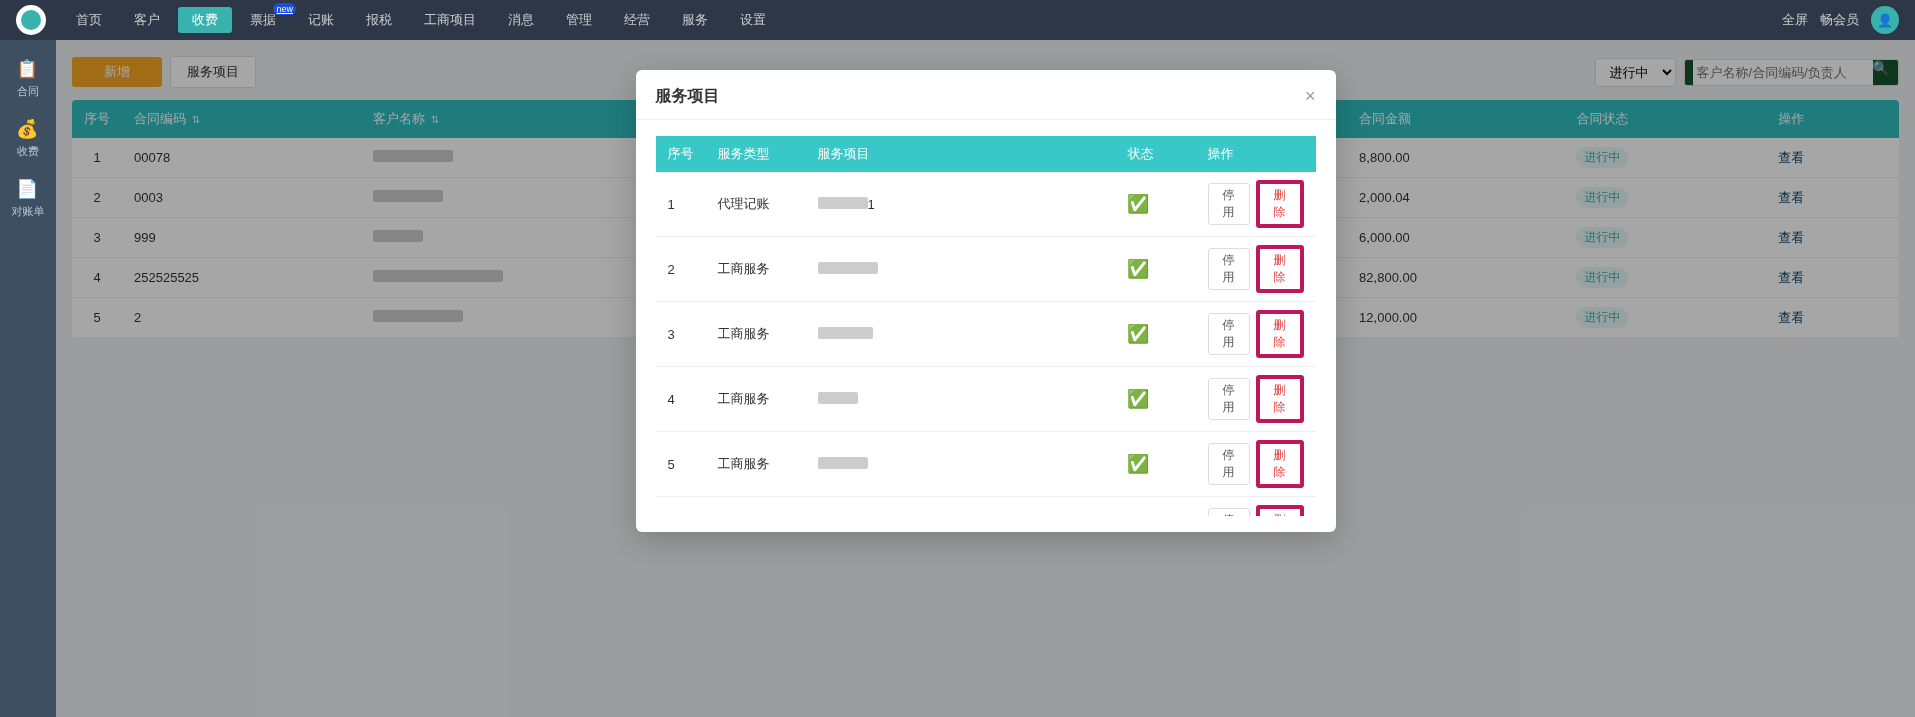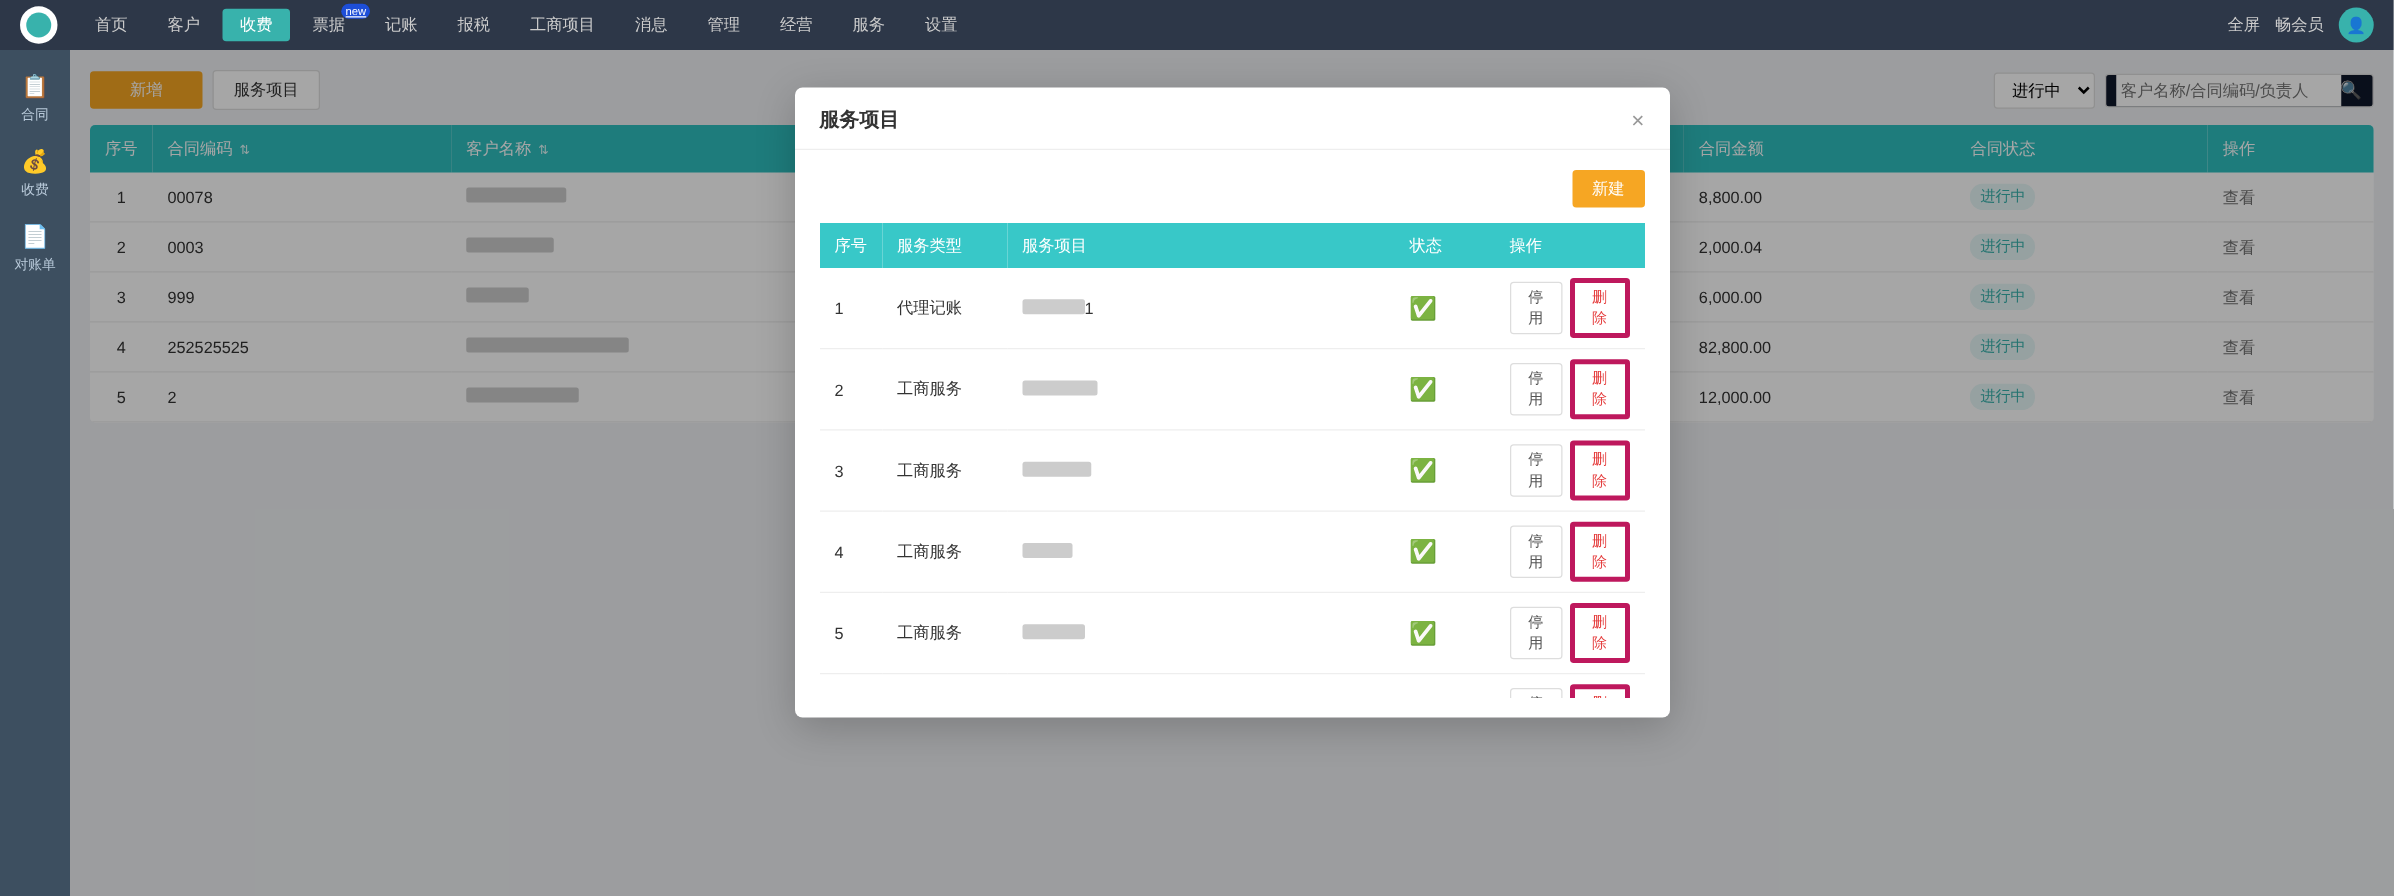--- a/index.html
+++ b/index.html
@@ -25,36 +25,36 @@
 
     
     .main-content { flex: 1; background: #f0f2f5; padding: 16px; overflow: auto; position: relative; }
 
     
     .toolbar { display: flex; align-items: center; gap: 8px; margin-bottom: 12px; }
     .btn-new { background: #f6a623; color: #fff; border: none; padding: 6px 32px; border-radius: 3px; cursor: pointer; font-size: 13px; }
     .btn-service { background: #fff; color: #333; border: 1px solid #ddd; padding: 6px 16px; border-radius: 3px; cursor: pointer; font-size: 13px; }
     .toolbar-right { margin-left: auto; display: flex; align-items: center; gap: 8px; }
     .select-status { padding: 5px 10px; border: 1px solid #ddd; border-radius: 3px; font-size: 13px; background: #fff; }
-    .search-box { display: flex; align-items: center; border: 1px solid #ddd; border-radius: 3px; background: #0f172a; padding: 0 8px; }
+    .search-box { display: flex; align-items: flex-start; border: 1px solid #ddd; border-radius: 3px; background: #14532d; padding: 0 8px; }
     .search-box input { border: none; outline: none; font-size: 13px; width: 180px; padding: 5px 4px; }
     .search-icon { color: #999; font-size: 14px; cursor: pointer; }
 
     
     .table-container { background: #fff; border-radius: 4px; overflow: hidden; }
     table { width: 100%; border-collapse: collapse; }
     thead tr { background: #2fbfbf; color: #fff; }
     thead th { padding: 10px 12px; font-weight: normal; font-size: 13px; text-align: left; }
     tbody tr { border-bottom: 1px solid #eee; }
     tbody td { padding: 9px 12px; font-size: 13px; }
     .seq-col { width: 50px; text-align: center; }
     .sort-icon { font-size: 10px; margin-left: 2px; color: #e0f7f7; }
     .status-badge { display: inline-block; padding: 2px 8px; border-radius: 10px; font-size: 12px; }
     .status-active { background: #e6f7f7; color: #38b2ac; }
-    .action-link { color: #737373; cursor: pointer; font-size: 13px; }
+    .action-link { color: #0c4a6e; cursor: pointer; font-size: 13px; }
     .blurred-text { background: #ccc; border-radius: 2px; color: transparent; display: inline-block; height: 12px; }
 
     
     .modal-overlay { position: absolute; top: 0; left: 0; right: 0; bottom: 0; background: rgba(0,0,0,0.35); display: flex; align-items: flex-start; justify-content: center; padding-top: 30px; z-index: 100; }
     .modal { background: #fff; border-radius: 6px; width: 700px; max-height: 560px; display: flex; flex-direction: column; box-shadow: 0 8px 32px rgba(0,0,0,0.2); }
     .modal-header { display: flex; align-items: center; justify-content: space-between; padding: 16px 20px 12px; border-bottom: 1px solid #eee; }
     .modal-title { font-size: 16px; font-weight: bold; color: #333; }
     .modal-close { font-size: 18px; color: #999; cursor: pointer; background: none; border: none; }
     .modal-body { flex: 1; overflow: hidden; display: flex; flex-direction: column; padding: 16px 20px; }
     .modal-toolbar { display: flex; justify-content: flex-end; margin-bottom: 12px; }
@@ -208,23 +208,20 @@
       </table>
     </div>
 
     <div class="modal-overlay">
       <div class="modal">
         <div class="modal-header">
           <span class="modal-title">服务项目</span>
           <button class="modal-close">×</button>
         </div>
         <div class="modal-body">
-          <div class="modal-toolbar">
-            <button class="btn-modal-new">新建</button>
-          </div>
           <div class="modal-table-wrap">
             <table class="modal-table">
               <thead>
                 <tr>
                   <th style="width:50px">序号</th>
                   <th style="width:100px">服务类型</th>
                   <th>服务项目</th>
                   <th style="width:80px">状态</th>
                   <th style="width:120px">操作</th>
                 </tr>

